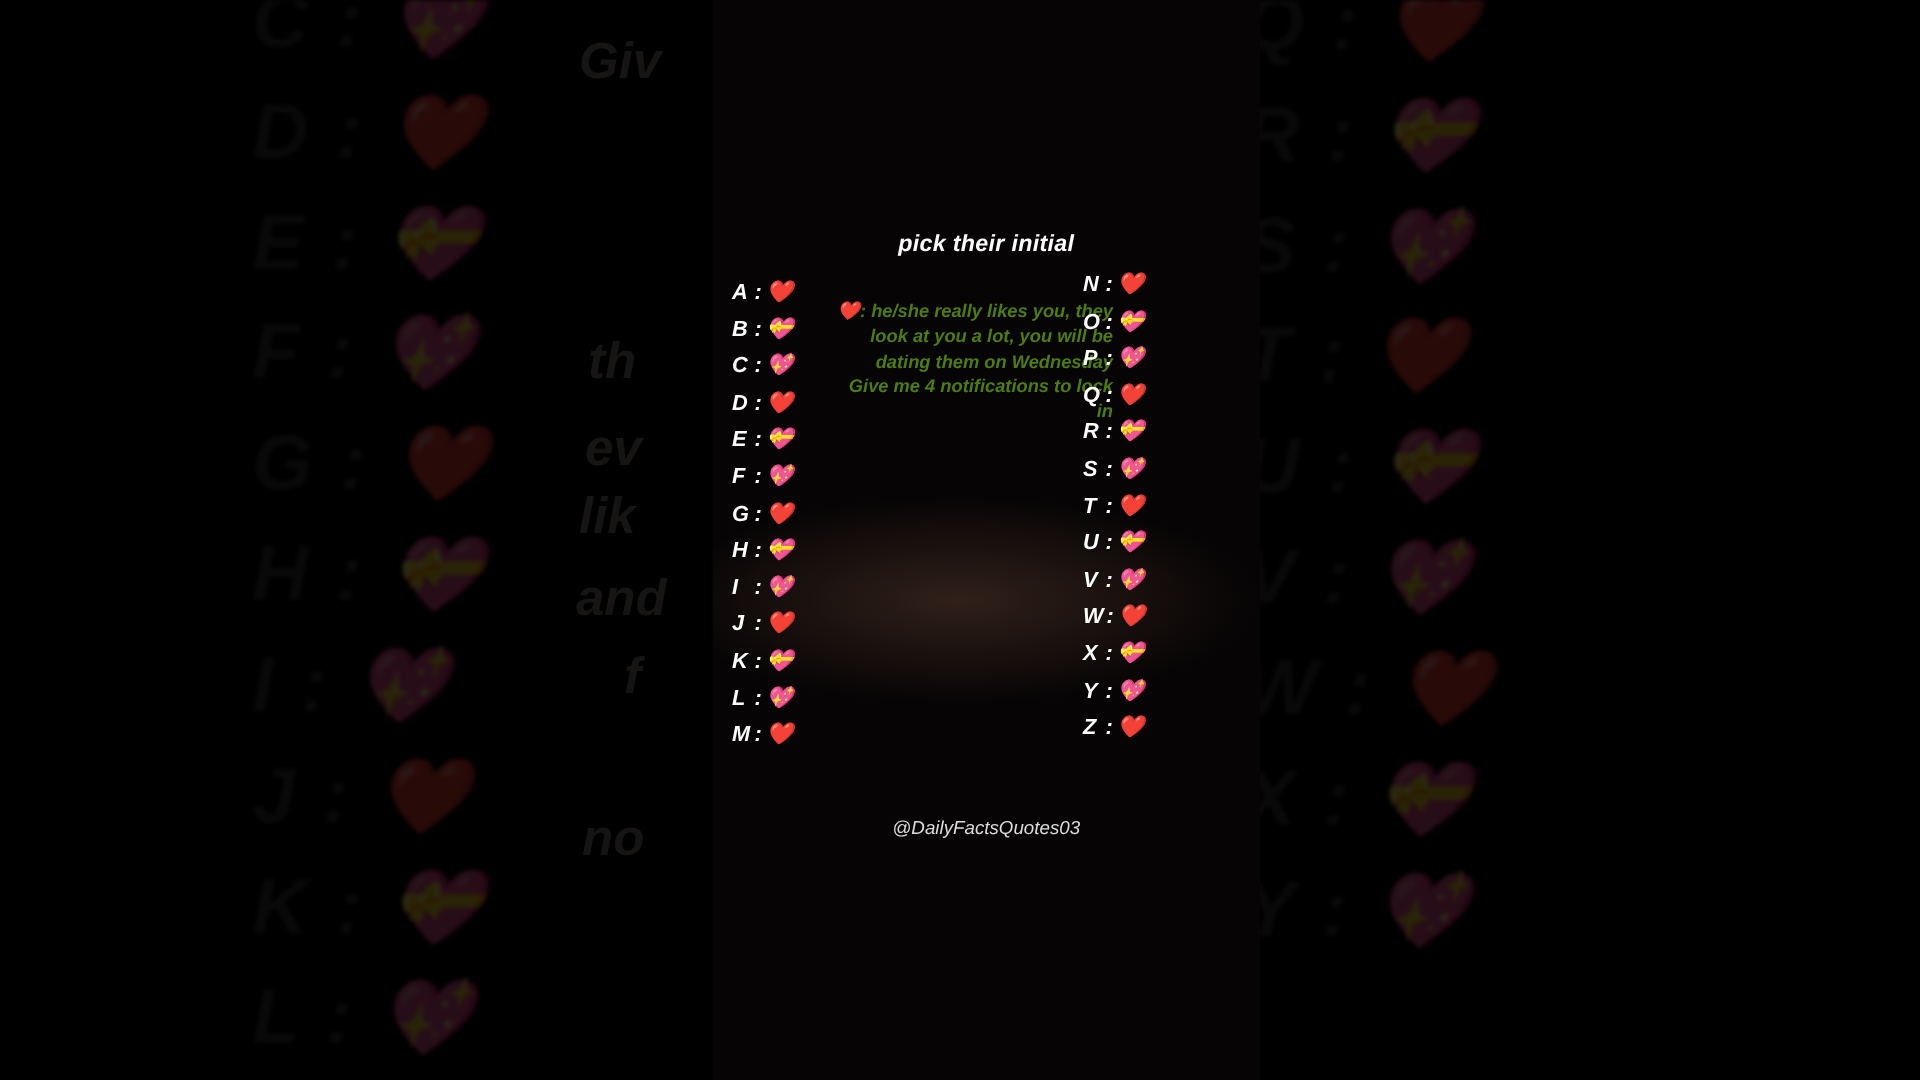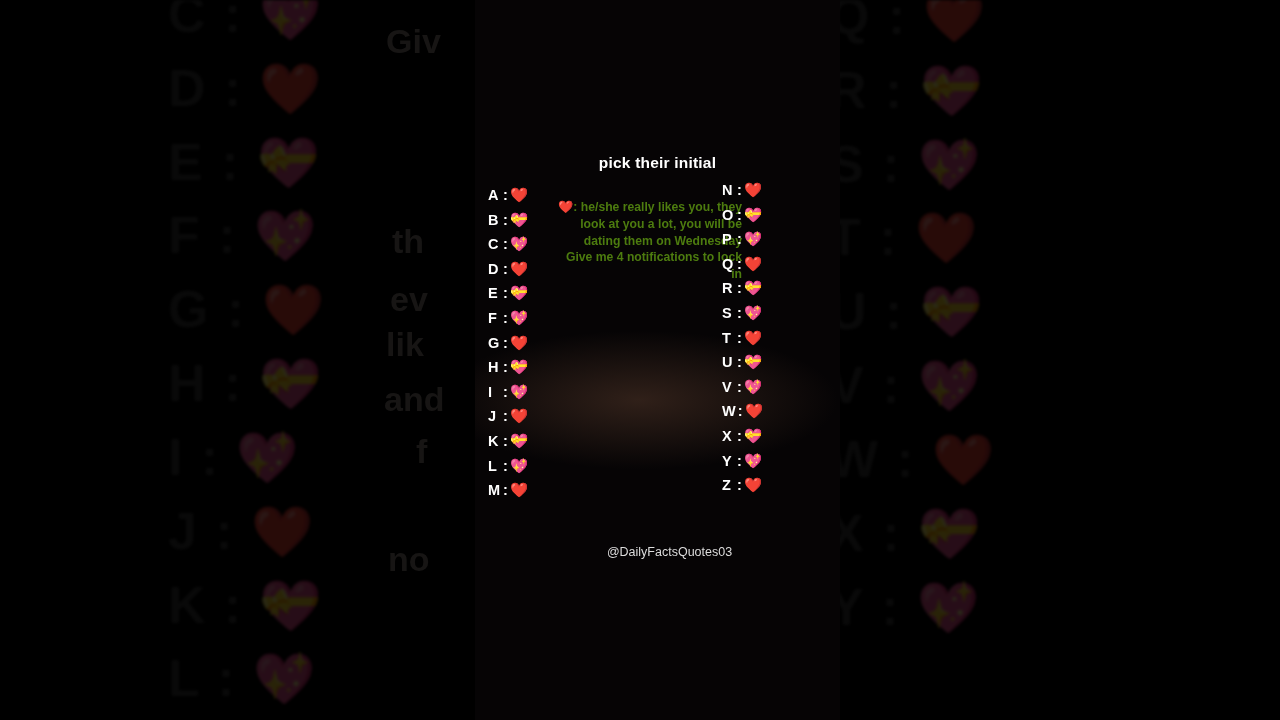--- a/index.html
+++ b/index.html
@@ -13,20 +13,21 @@
   body {
     font-family: "Liberation Sans", sans-serif;
     color: #fff;
   }
   .stage {
     position: relative;
     width: 1204px;
     height: 720px;
     background: #000;
     overflow: hidden;
+    font-style: italic;
   }
   
   .bg-layer {
     position: absolute;
     top: 0;
     height: 720px;
     overflow: hidden;
     opacity: 0.55;
     filter: blur(1.5px) brightness(0.55);
   }
@@ -123,21 +124,21 @@
     font-size: 12.2px;
     line-height: 16.8px;
     color: #4d7c0f;
     font-weight: 700;
   }
   .middle p { margin: 0 0 14px 0; }
 
   .handle {
     position: absolute;
     top: 545px;
-    left: 12px;
+    left: 0;
     width: 365px;
     text-align: center;
     font-size: 12.5px;
     color: #dcdcdc;
     font-weight: 400;
   }
 </style>
 </head>
 <body>
 

